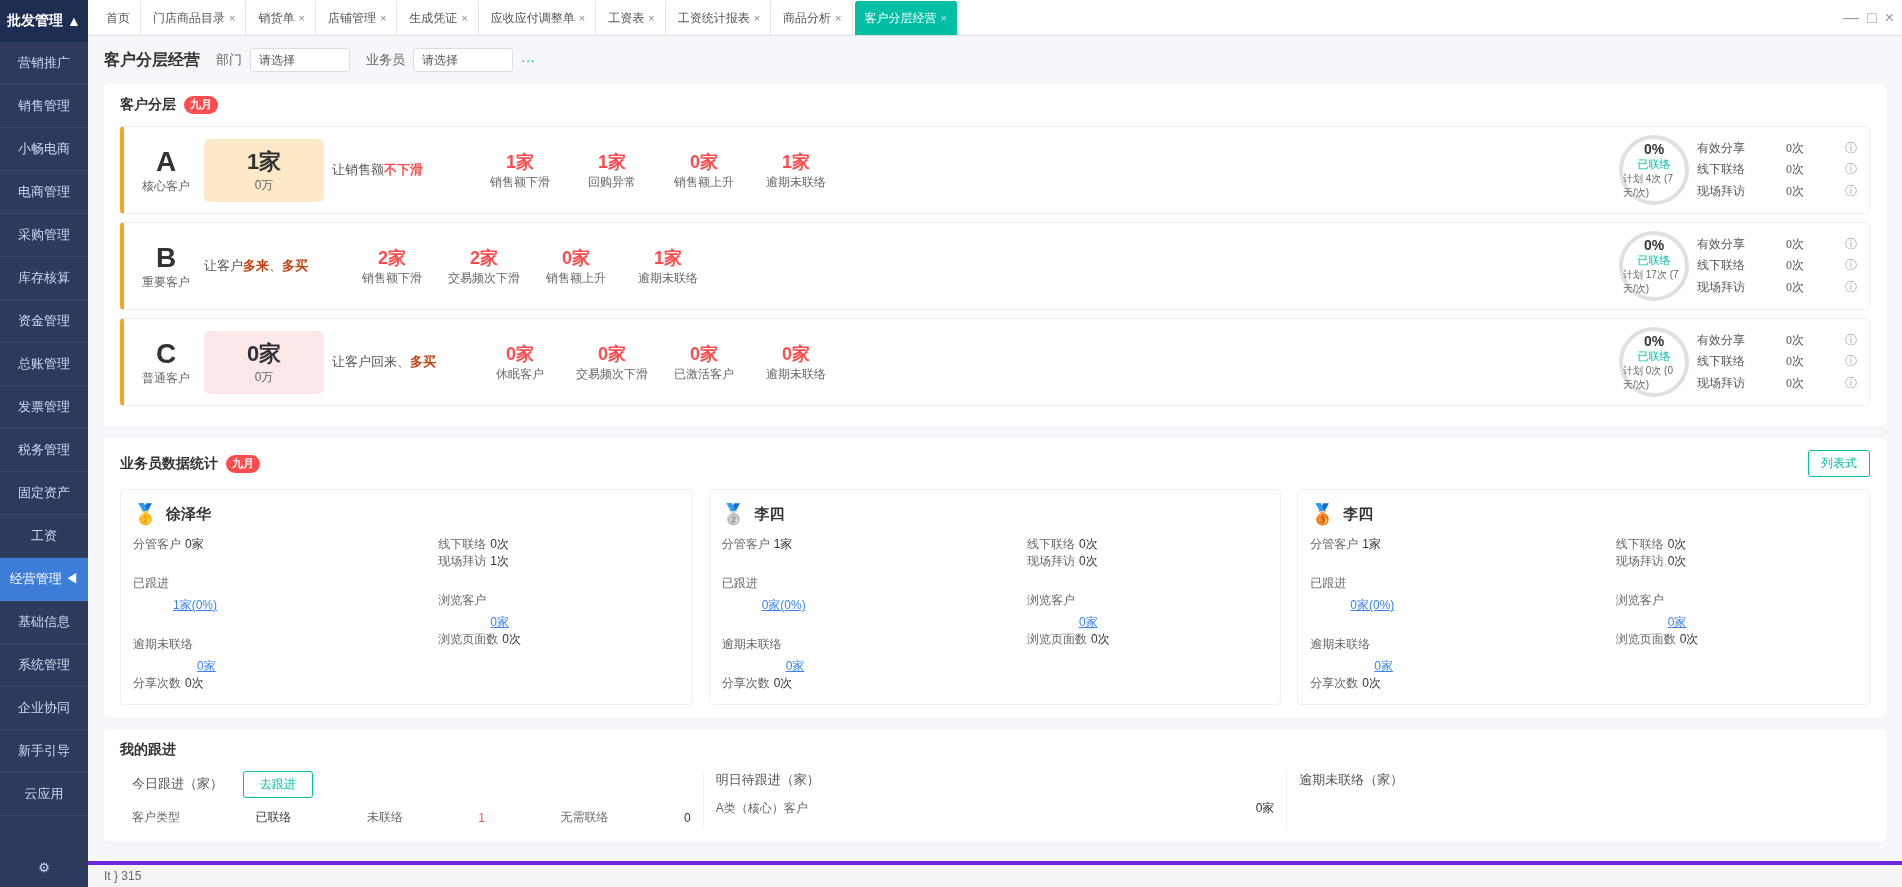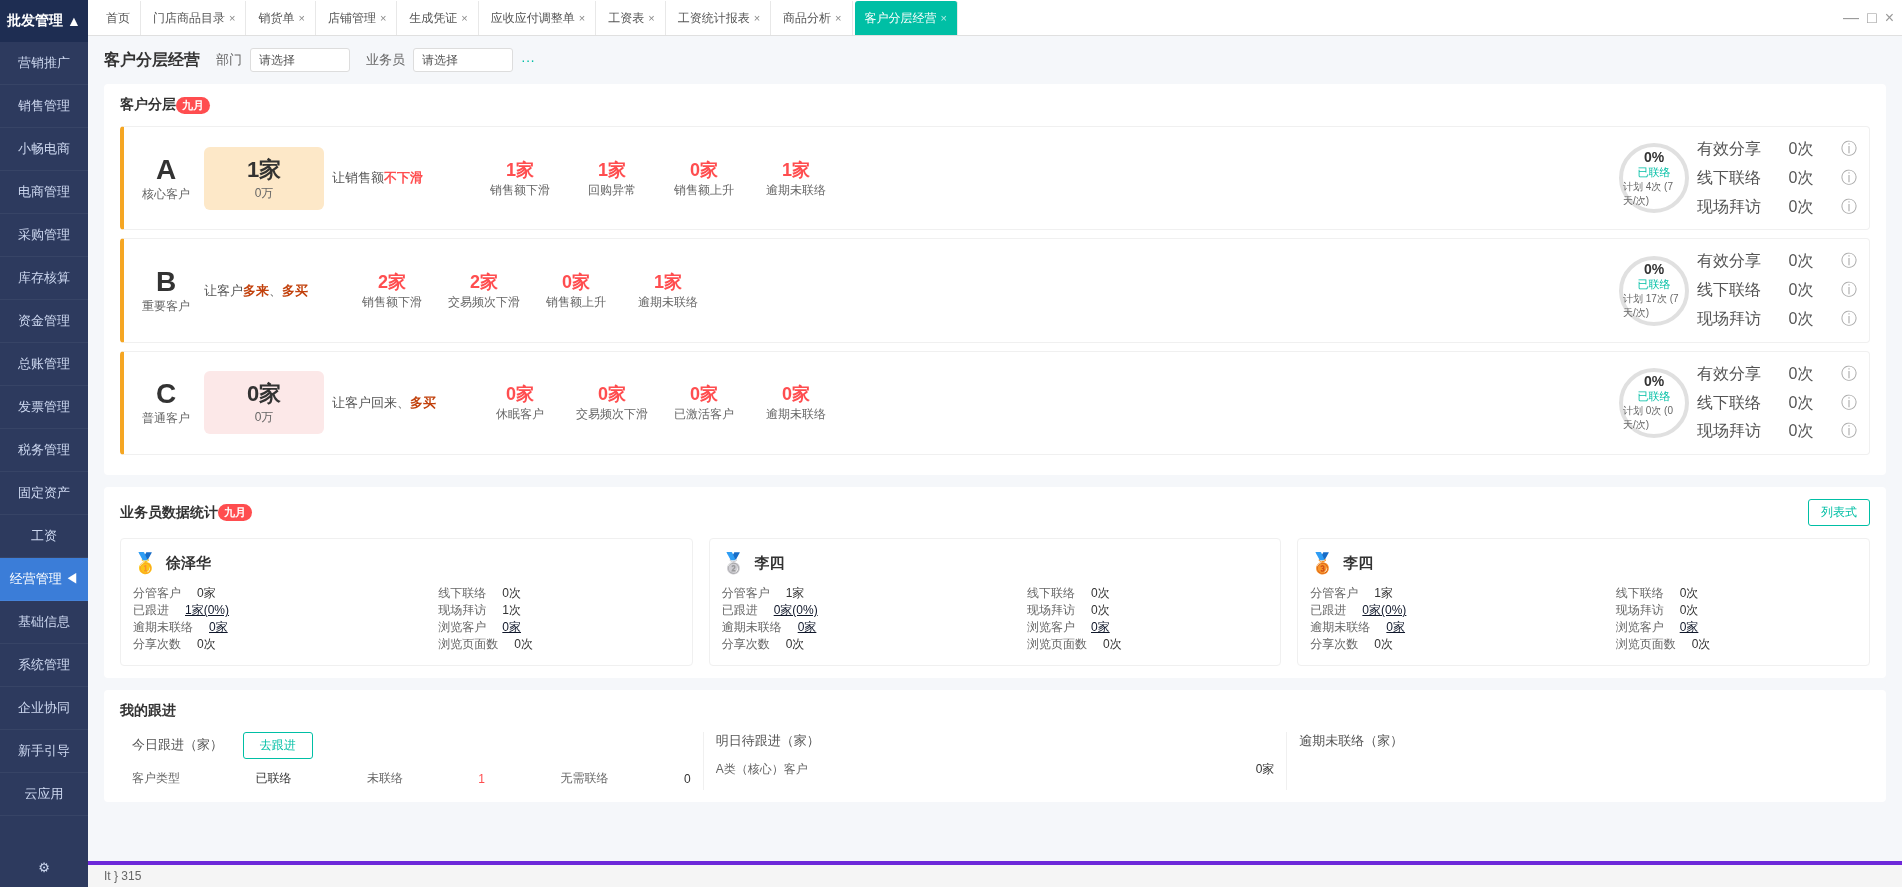--- a/index.html
+++ b/index.html
@@ -119,22 +119,21 @@
     .filter-more { color: #00bfa5; cursor: pointer; font-size: 14px; }
 
     
     .section { background: #fff; border-radius: 4px; padding: 12px 16px; margin-bottom: 12px; }
     .section-title {
       font-size: 14px;
       font-weight: bold;
       color: #333;
       margin-bottom: 12px;
       display: flex;
-      align-items: center;
-      gap: 0;
+      gap: 8px;
     }
     .month-badge {
       background: #ff4d4f;
       color: #fff;
       font-size: 11px;
       padding: 1px 6px;
       border-radius: 10px;
     }
 
     
@@ -204,41 +203,42 @@
       color: #00bfa5;
       position: relative;
       flex-shrink: 0;
     }
     .tier-circle-pct { font-size: 14px; font-weight: bold; color: #333; }
     .tier-circle-label { font-size: 11px; color: #00bfa5; }
     .tier-circle-sub { font-size: 10px; color: #666; }
 
     .tier-right-stats {
       min-width: 160px;
-      font-size: 16px;
+      font-size: 12px;
       color: #555;
       line-height: 1.8;
+      font-family: Liberation Serif, serif;
     }
     .tier-right-stats .stat-line { display: flex; justify-content: space-between; gap: 8px; }
 
     
     .business-section { background: #fff; border-radius: 4px; padding: 12px 16px; margin-bottom: 12px; }
     .business-header { display: flex; align-items: center; justify-content: space-between; margin-bottom: 12px; }
     .list-btn { border: 1px solid #00bfa5; color: #00bfa5; background: #fff; padding: 4px 12px; border-radius: 3px; cursor: pointer; font-size: 12px; }
 
     .staff-cards { display: flex; gap: 16px; }
     .staff-card { flex: 1; border: 1px solid #f0f0f0; border-radius: 4px; padding: 12px; }
     .staff-name-row { display: flex; align-items: center; gap: 8px; margin-bottom: 10px; }
     .staff-medal { font-size: 20px; }
     .staff-name { font-size: 15px; font-weight: bold; color: #333; }
 
     .staff-stats { display: grid; grid-template-columns: 1fr 1fr; gap: 4px 16px; font-size: 12px; color: #555; }
-    .staff-stat-row { display: flex; gap: 16px; align-items: center; }
+    .staff-stat-row { display: flex; gap: 4px; align-items: center; }
     .staff-stat-key { color: #666; white-space: nowrap; }
-    .staff-stat-val { color: #0f172a; text-decoration: underline; cursor: pointer; }
+    .staff-stat-val { color: #3b82f6; text-decoration: underline; cursor: pointer; margin-top: 44px; }
     .staff-stat-val-plain { color: #333; }
 
     
     .follow-section { background: #fff; border-radius: 4px; padding: 12px 16px; }
     .follow-header { display: flex; align-items: center; justify-content: space-between; margin-bottom: 12px; }
     .follow-columns { display: flex; gap: 0; }
     .follow-col { flex: 1; padding: 0 12px; border-right: 1px solid #f0f0f0; }
     .follow-col:last-child { border-right: none; }
     .follow-col-title { font-size: 13px; color: #555; margin-bottom: 8px; }
     .go-follow-btn {

